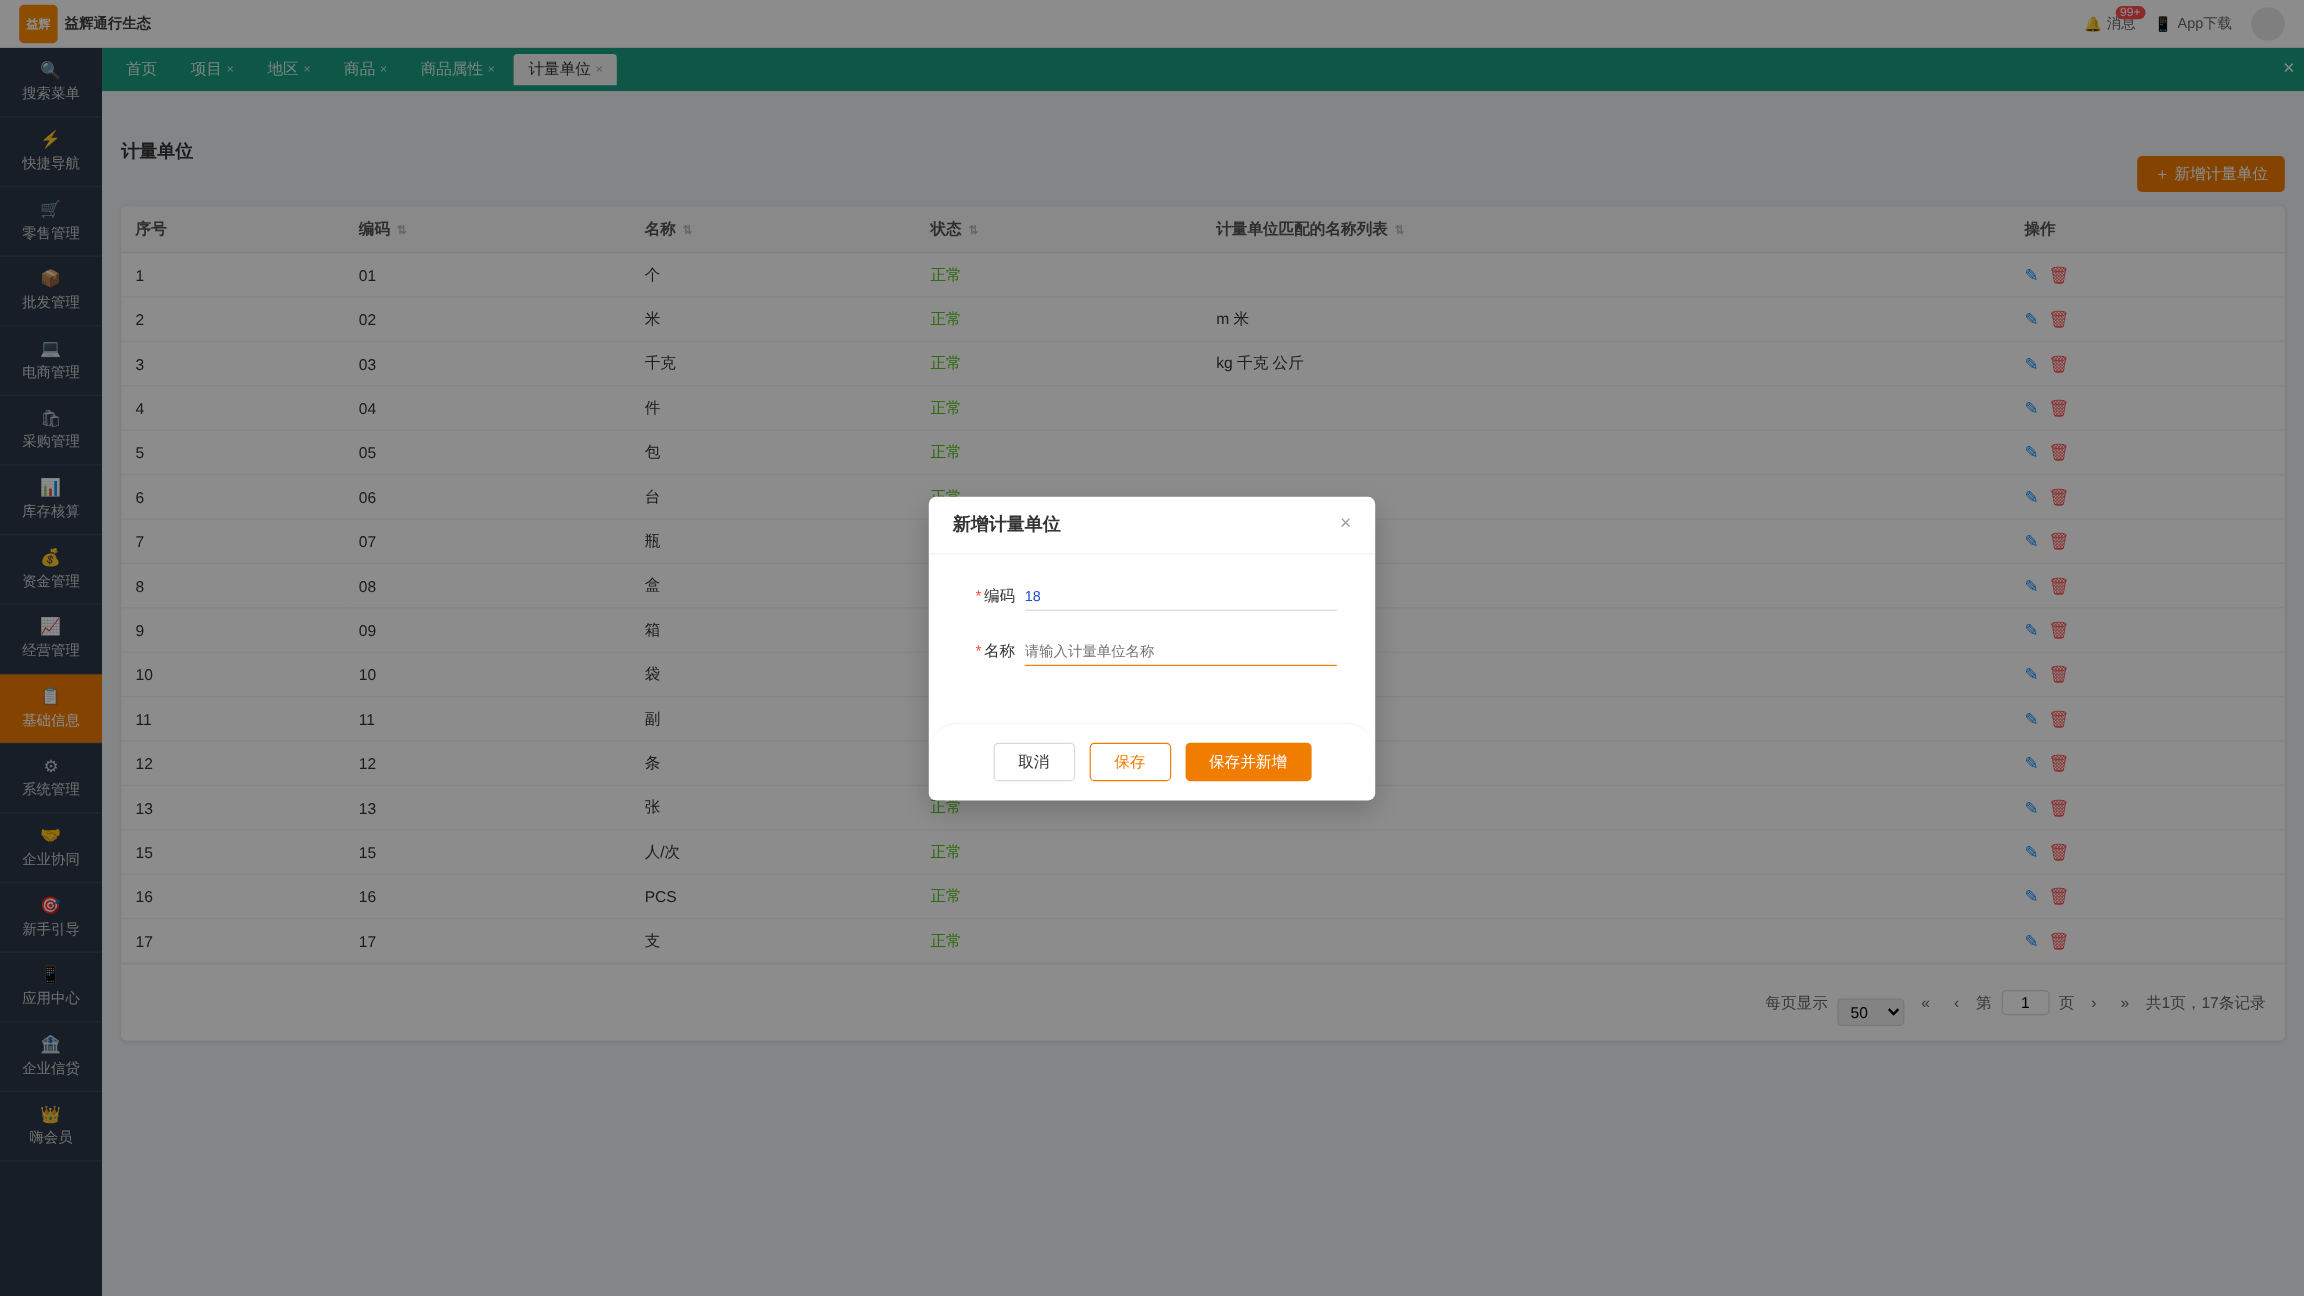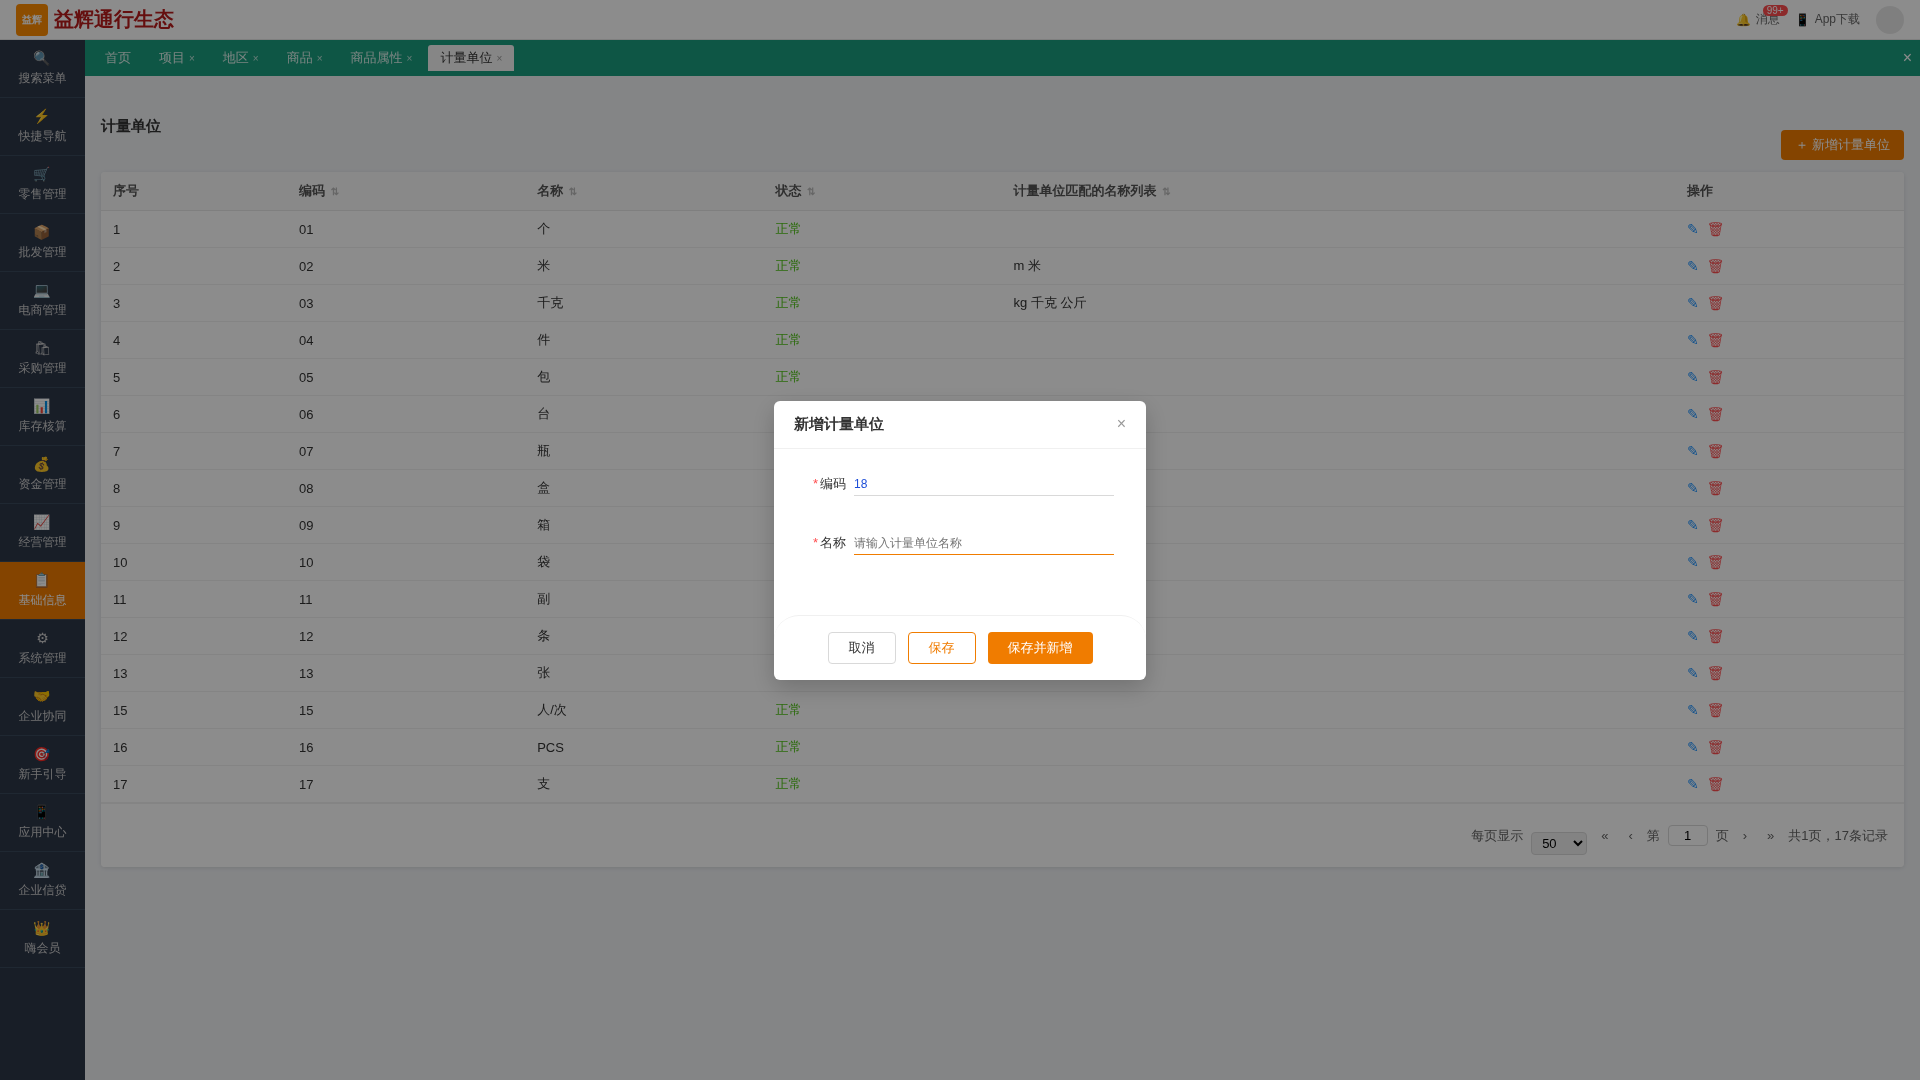--- a/index.html
+++ b/index.html
@@ -14,21 +14,21 @@
       justify-content: space-between;
       padding: 0 16px;
       border-bottom: 1px solid #e8e8e8;
       position: fixed;
       top: 0; left: 0; right: 0;
       z-index: 100;
     }
     .top-bar-left { display: flex; align-items: center; gap: 8px; }
     .logo { display: flex; align-items: center; gap: 6px; }
     .logo-icon { width: 32px; height: 32px; background: #ff8c00; border-radius: 4px; display: flex; align-items: center; justify-content: center; color: white; font-size: 10px; font-weight: bold; }
-    .logo-text { font-size: 20px; font-weight: bold; color: #b91c1c; }
+    .logo-text { font-size: 12px; font-weight: bold; color: #404040; }
     .top-bar-right { display: flex; align-items: center; gap: 16px; }
     .notification-btn { display: flex; align-items: center; gap: 4px; font-size: 12px; color: #666; cursor: pointer; position: relative; }
     .badge { background: #ff4d4f; color: white; font-size: 10px; border-radius: 8px; padding: 0 4px; min-width: 16px; text-align: center; position: absolute; top: -6px; right: -8px; }
     .app-download { display: flex; align-items: center; gap: 4px; font-size: 12px; color: #666; cursor: pointer; }
     .avatar { width: 28px; height: 28px; background: #e8e8e8; border-radius: 50%; cursor: pointer; }
     .user-info { display: flex; align-items: center; gap: 4px; cursor: pointer; }
 
     
     .layout { display: flex; padding-top: 40px; height: 1080px; }
 
@@ -178,21 +178,21 @@
       display: flex;
       justify-content: space-between;
       align-items: center;
     }
     .modal-title { font-size: 15px; font-weight: bold; color: #333; }
     .modal-close { cursor: pointer; color: #999; font-size: 16px; }
     .modal-body { padding: 24px 32px; }
     .form-item {
       display: flex;
       align-items: center;
-      margin-bottom: 36px;
+      margin-bottom: 23px;
       gap: 8px;
     }
     .form-label { font-size: 13px; color: #333; width: 40px; text-align: right; flex-shrink: 0; }
     .required-mark { color: #ff4d4f; margin-right: 2px; }
     .form-input {
       flex: 1;
       border: none;
       border-bottom: 1px solid #d9d9d9;
       padding: 4px 0;
       font-size: 12px;

